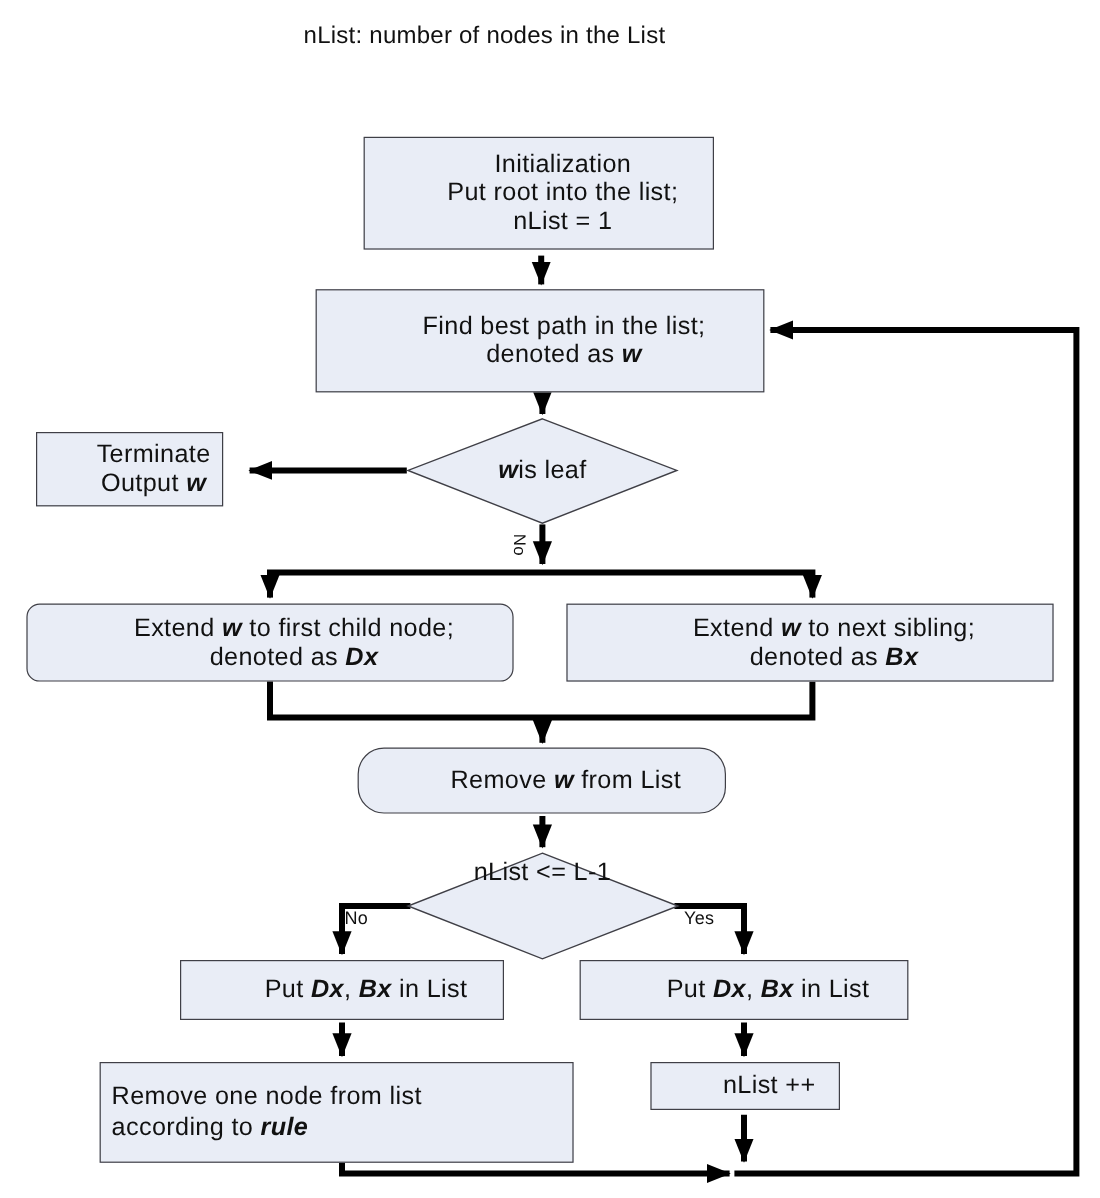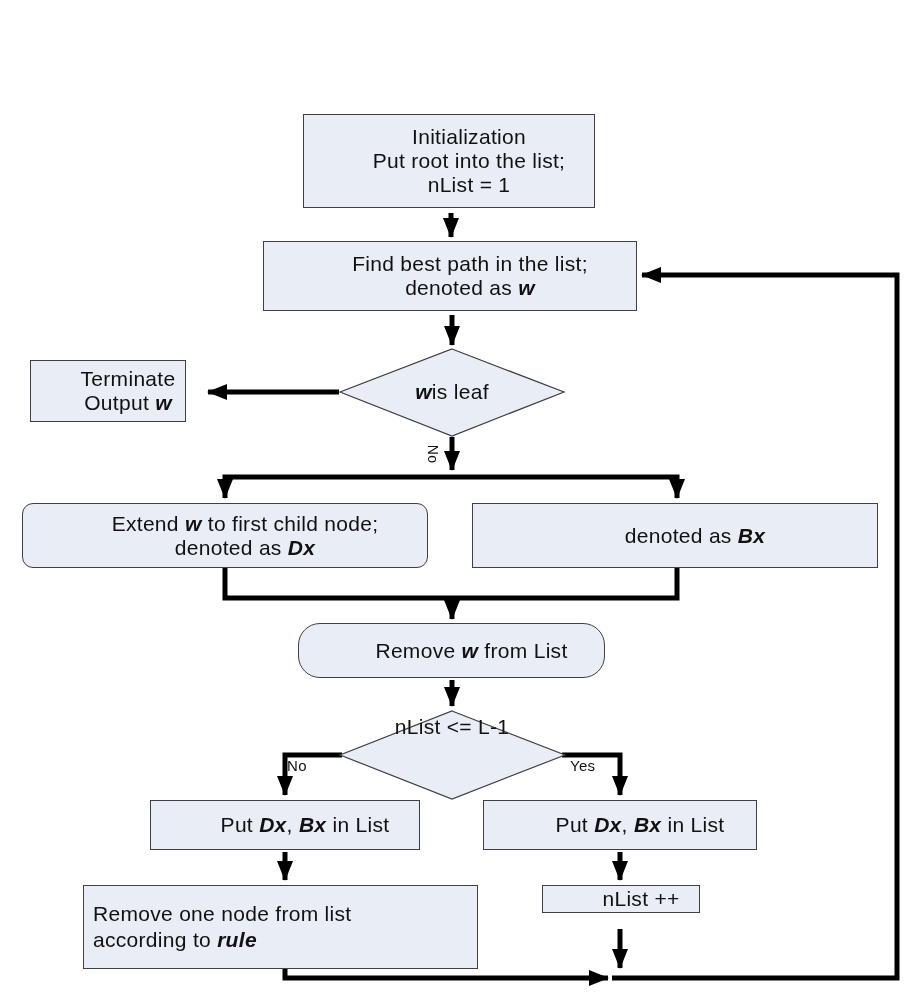--- a/index.html
+++ b/index.html
@@ -28,29 +28,29 @@
   .var{font-weight:bold;font-style:italic;}
   .dlabel{
     position:absolute;display:flex;justify-content:center;align-items:center;
     font-size:21px;letter-spacing:0.3px;white-space:nowrap;z-index:2;
   }
   .elabel{position:absolute;font-size:15px;letter-spacing:0.3px;z-index:2;}
   .rot{transform:rotate(90deg);transform-origin:center center;font-size:14px;}
   #legend{position:absolute;left:253px;top:16px;font-size:20px;line-height:28px;letter-spacing:0.2px;}
   
   #n-init{left:303px;top:114px;width:292px;height:94px;}
-  #n-find{left:263px;top:241px;width:374px;height:70px;}
+  #n-find{left:263px;top:241px;width:374px;height:86px;}
   #n-term{left:30px;top:360px;width:156px;height:62px;}
   #n-extl{left:22px;top:503px;width:406px;height:65px;border-radius:11px;}
   #n-extr{left:472px;top:503px;width:406px;height:65px;}
   #n-remw{left:298px;top:623px;width:307px;height:55px;border-radius:22px;}
   #n-putl{left:150px;top:800px;width:270px;height:50px;}
   #n-putr{left:483px;top:800px;width:274px;height:50px;}
   #n-rule{left:83px;top:885px;width:395px;height:84px;align-items:flex-start;text-align:left;padding-left:9px;line-height:26px;}
-  #n-ninc{left:542px;top:885px;width:158px;height:28px;}
+  #n-ninc{left:542px;top:885px;width:158px;height:40px;}
   #t-d1{left:352px;top:378px;width:200px;height:28px;}
   #t-d2{left:352px;top:713px;width:200px;height:28px;}
   #lbl-no1{left:424px;top:446px;}
   #lbl-no2{left:287px;top:757px;}
   #lbl-yes{left:570px;top:757px;}
 </style>
 </head>
 <body>
 
 <svg id="connectors" width="917" height="998" viewBox="0 0 917 998" xmlns="http://www.w3.org/2000/svg">
@@ -76,20 +76,21 @@
   <path class="shaft" marker-end="url(#ahm)" d="M620,852 L620,880"></path>
   <path class="shaft" marker-end="url(#ahm)" d="M285,953 L285,978 L608,978"></path>
   <path class="shaft" marker-end="url(#ahm)" d="M620,929 L620,968"></path>
   <path class="shaft" marker-end="url(#ahm)" d="M612,978 L897,978 L897,275 L642,275"></path>
 
   <polygon class="diamond" points="452,349 564,392 452,436 340,392"></polygon>
   <polygon class="diamond" points="452,711 565,755 452,799 340,755"></polygon>
 </svg>
 
 <div id="legend">
+  <div>nList: number of nodes in the List</div>
 </div>
 
 <div class="node" id="n-init">
   <div class="ln">Initialization</div>
   <div class="ln">Put root into the list;</div>
   <div class="ln">nList = 1</div>
 </div>
 
 <div class="node" id="n-find">
   <div class="ln">Find best path in the list;</div>
@@ -100,20 +101,21 @@
   <div class="ln">Terminate</div>
   <div class="ln"><span>Output </span><span class="var">w</span></div>
 </div>
 
 <div class="node" id="n-extl">
   <div class="ln"><span>Extend </span><span class="var">w</span><span> to first child node;</span></div>
   <div class="ln"><span>denoted as </span><span class="var">Dx</span></div>
 </div>
 
 <div class="node" id="n-extr">
+  <div class="ln"><span>Extend </span><span class="var">w</span><span> to next sibling;</span></div>
   <div class="ln"><span>denoted as </span><span class="var">Bx</span></div>
 </div>
 
 <div class="node" id="n-remw">
   <div class="ln"><span>Remove </span><span class="var">w</span><span> from List</span></div>
 </div>
 
 <div class="node" id="n-putl">
   <div class="ln"><span>Put </span><span class="var">Dx</span><span>, </span><span class="var">Bx</span><span> in List</span></div>
 </div>

